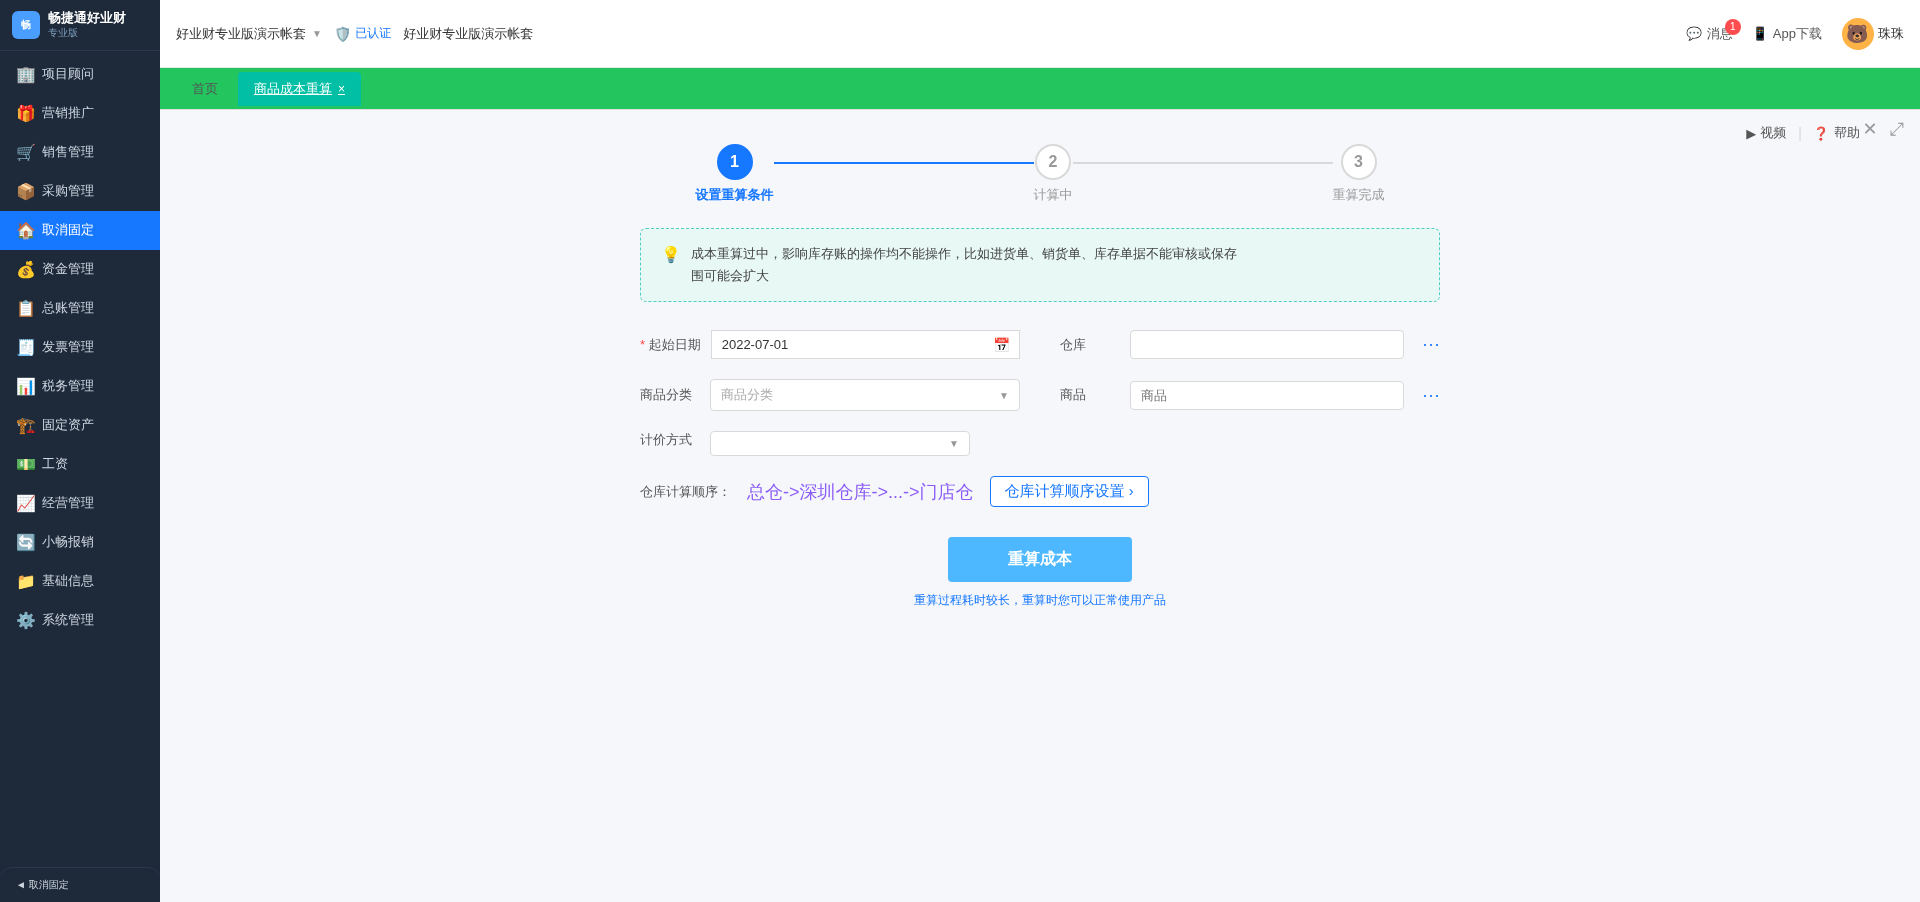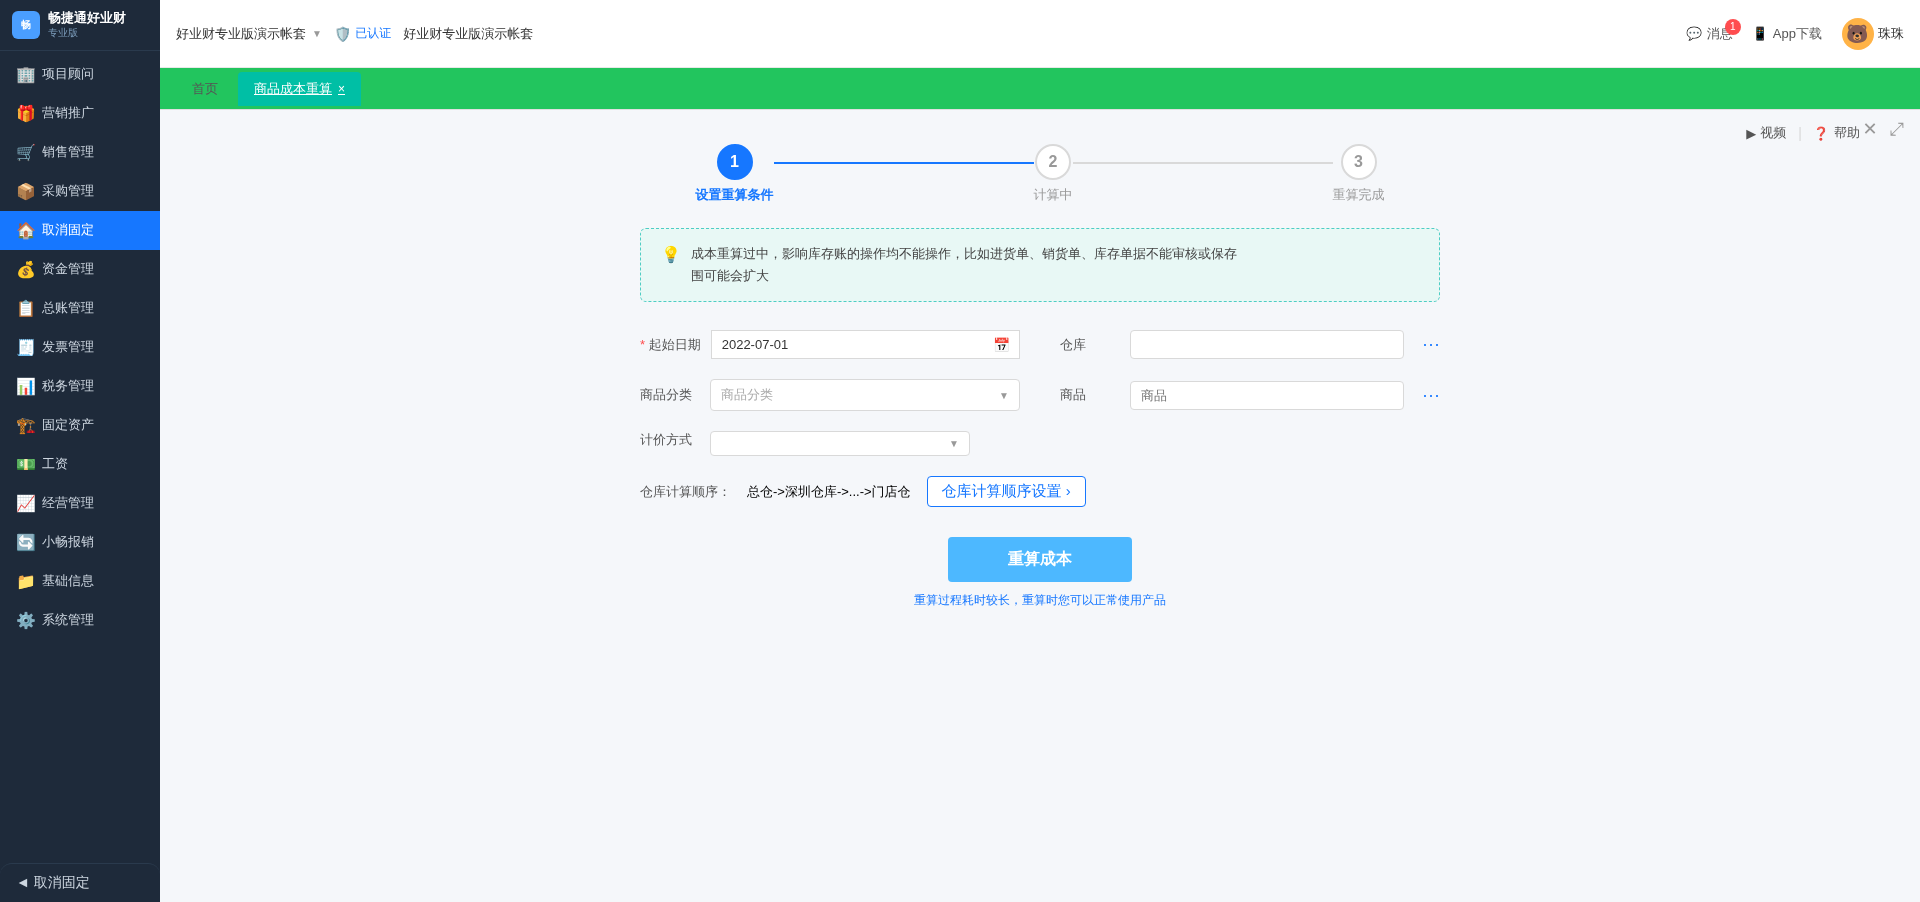--- a/index.html
+++ b/index.html
@@ -43,21 +43,21 @@
       color: #cdd6e0;
       font-size: 13px;
       transition: background 0.2s;
     }
     .sidebar-item.active { background: #1677ff; color: #fff; }
     .sidebar-item .icon { font-size: 16px; width: 18px; text-align: center; }
     .sidebar-footer {
       padding: 10px 16px;
       border-top: 1px solid #2a3a4d;
       color: #cdd6e0;
-      font-size: 14px;
+      font-size: 10px;
       cursor: pointer;
       display: flex; align-items: center; gap: 8px; border-radius: 12px;
     }
 
     
     .main {
       flex: 1;
       display: flex;
       flex-direction: column;
       overflow: hidden;
@@ -353,21 +353,21 @@
     .warehouse-order-row {
       display: flex;
       align-items: center;
       gap: 16px;
       margin-bottom: 30px;
       max-width: 800px;
       margin-left: auto;
       margin-right: auto;
     }
     .warehouse-order-label { font-size: 13px; color: #555; white-space: nowrap; }
-    .warehouse-order-value { font-size: 13px; color: #000000; }
+    .warehouse-order-value { font-size: 18px; color: #8b5cf6; }
     .warehouse-order-btn {
       border: 1px solid #1677ff;
       border-radius: 4px;
       padding: 5px 14px;
       color: #1677ff;
       font-size: 15px;
       cursor: pointer;
       background: #fff;
       display: flex;
       align-items: center;

